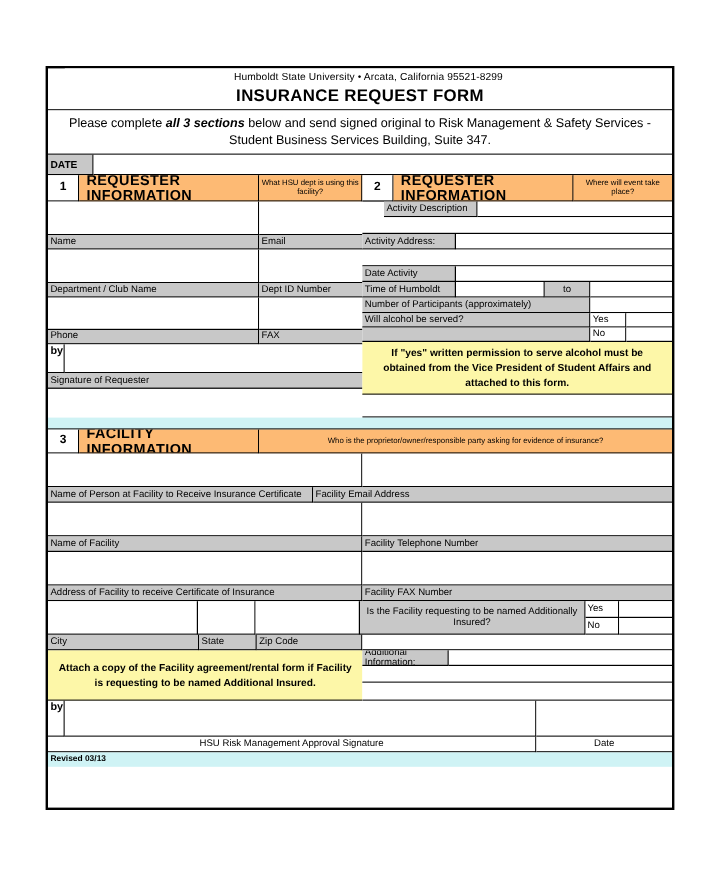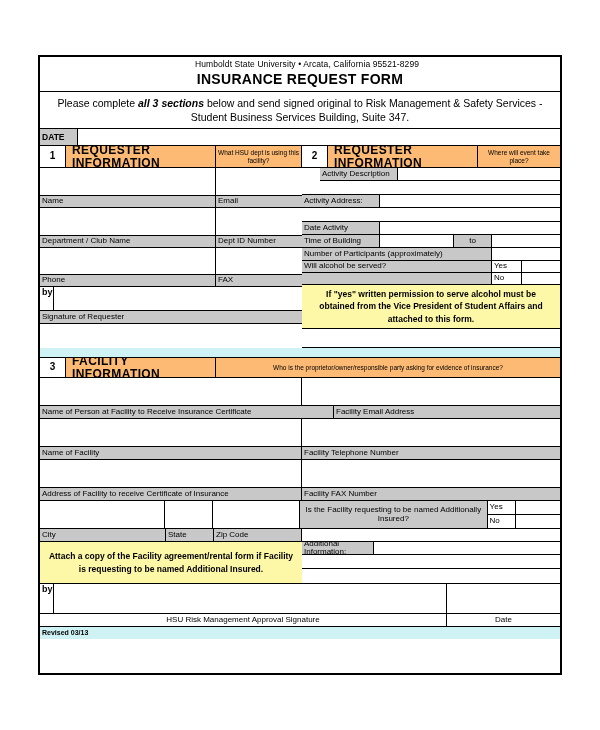--- a/index.html
+++ b/index.html
@@ -177,21 +177,21 @@
       <div class="row" style="height:14px;">
         <div class="cell blank last" style="flex:1;"></div>
       </div>
 
       <div class="row" style="height:13px;">
         <div class="cell gray lbl" style="width:78px;">Date Activity</div>
         <div class="cell blank last" style="flex:1;"></div>
       </div>
 
       <div class="row" style="height:13px;">
-        <div class="cell gray lbl" style="width:78px;">Time of Building</div>
+        <div class="cell gray lbl" style="width:78px;">Time of Humboldt</div>
         <div class="cell blank" style="width:74px;"></div>
         <div class="cell gray lbl lbl-c" style="width:38px;">to</div>
         <div class="cell blank last" style="flex:1;"></div>
       </div>
 
       <div class="row" style="height:13px;">
         <div class="cell gray lbl" style="width:190px;">Number of Participants (approximately)</div>
         <div class="cell blank last" style="flex:1;"></div>
       </div>
 
@@ -226,21 +226,21 @@
     <div class="cell secnum" style="width:26px;">3</div>
     <div class="cell yellow sectitle" style="width:150px;">FACILITY INFORMATION</div>
     <div class="cell yellow sechint last" style="flex:1;">Who is the proprietor/owner/responsible party asking for evidence of insurance?</div>
   </div>
 
   <div class="row" style="height:28px;">
     <div class="cell blank" style="width:262px;"></div>
     <div class="cell blank last" style="flex:1;"></div>
   </div>
   <div class="row" style="height:13px;">
-    <div class="cell gray lbl" style="width:294px;">Name of Person at Facility to Receive Insurance Certificate</div>
+    <div class="cell gray lbl" style="width:221px;">Name of Person at Facility to Receive Insurance Certificate</div>
     <div class="cell gray lbl last" style="flex:1;">Facility Email Address</div>
   </div>
 
   <div class="row" style="height:28px;">
     <div class="cell blank" style="width:262px;"></div>
     <div class="cell blank last" style="flex:1;"></div>
   </div>
   <div class="row" style="height:13px;">
     <div class="cell gray lbl" style="width:262px;">Name of Facility</div>
     <div class="cell gray lbl last" style="flex:1;">Facility Telephone Number</div>

